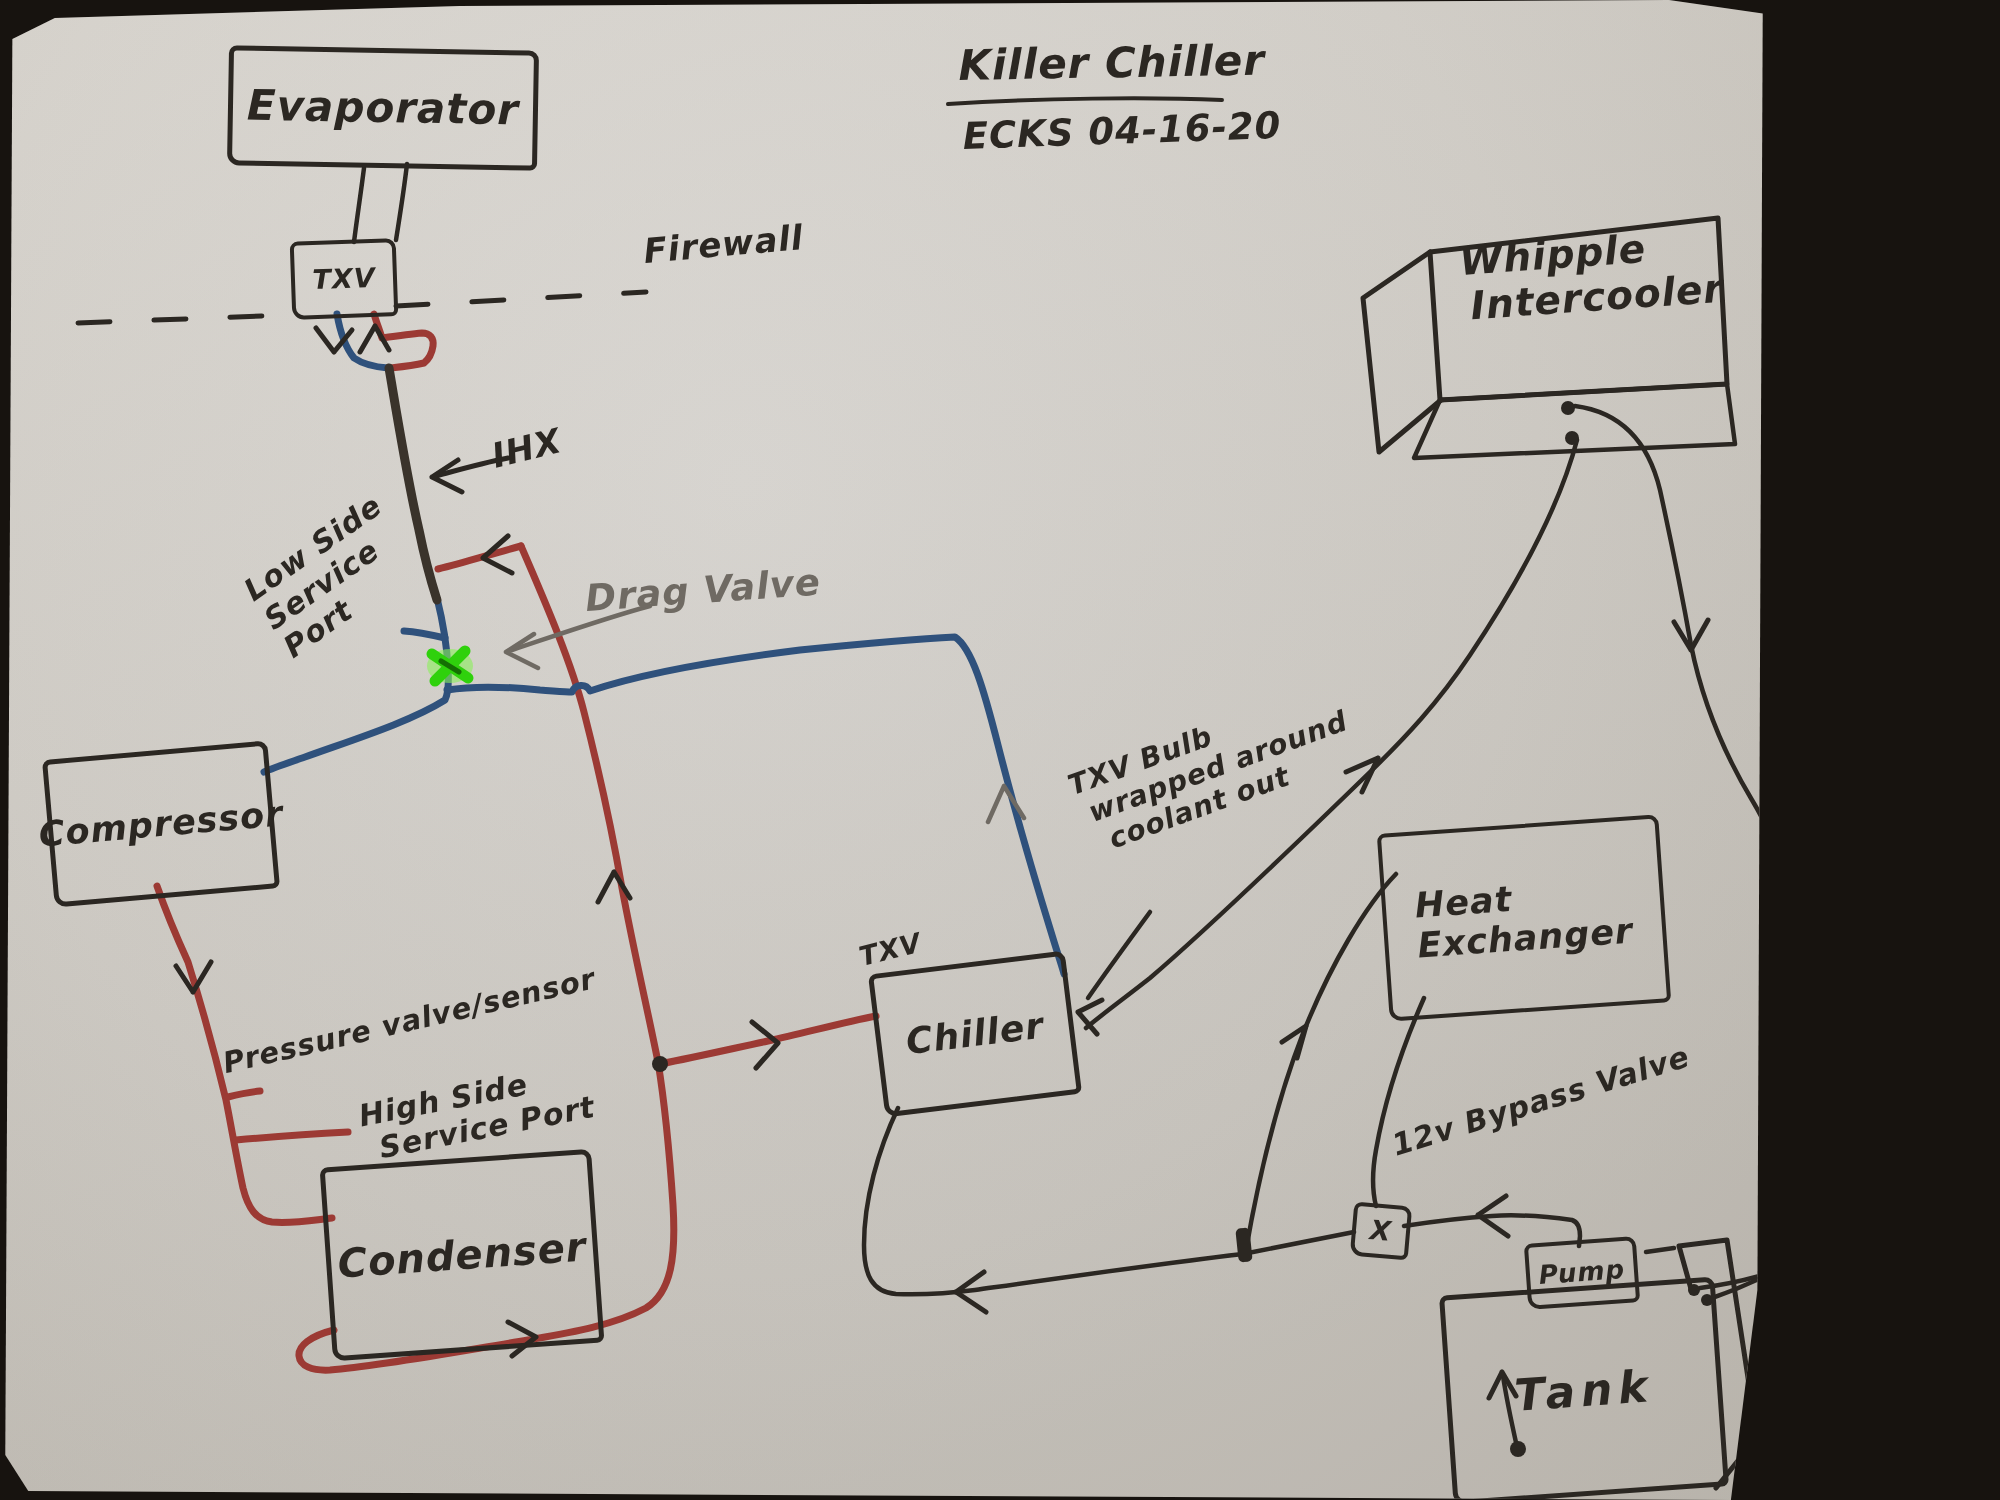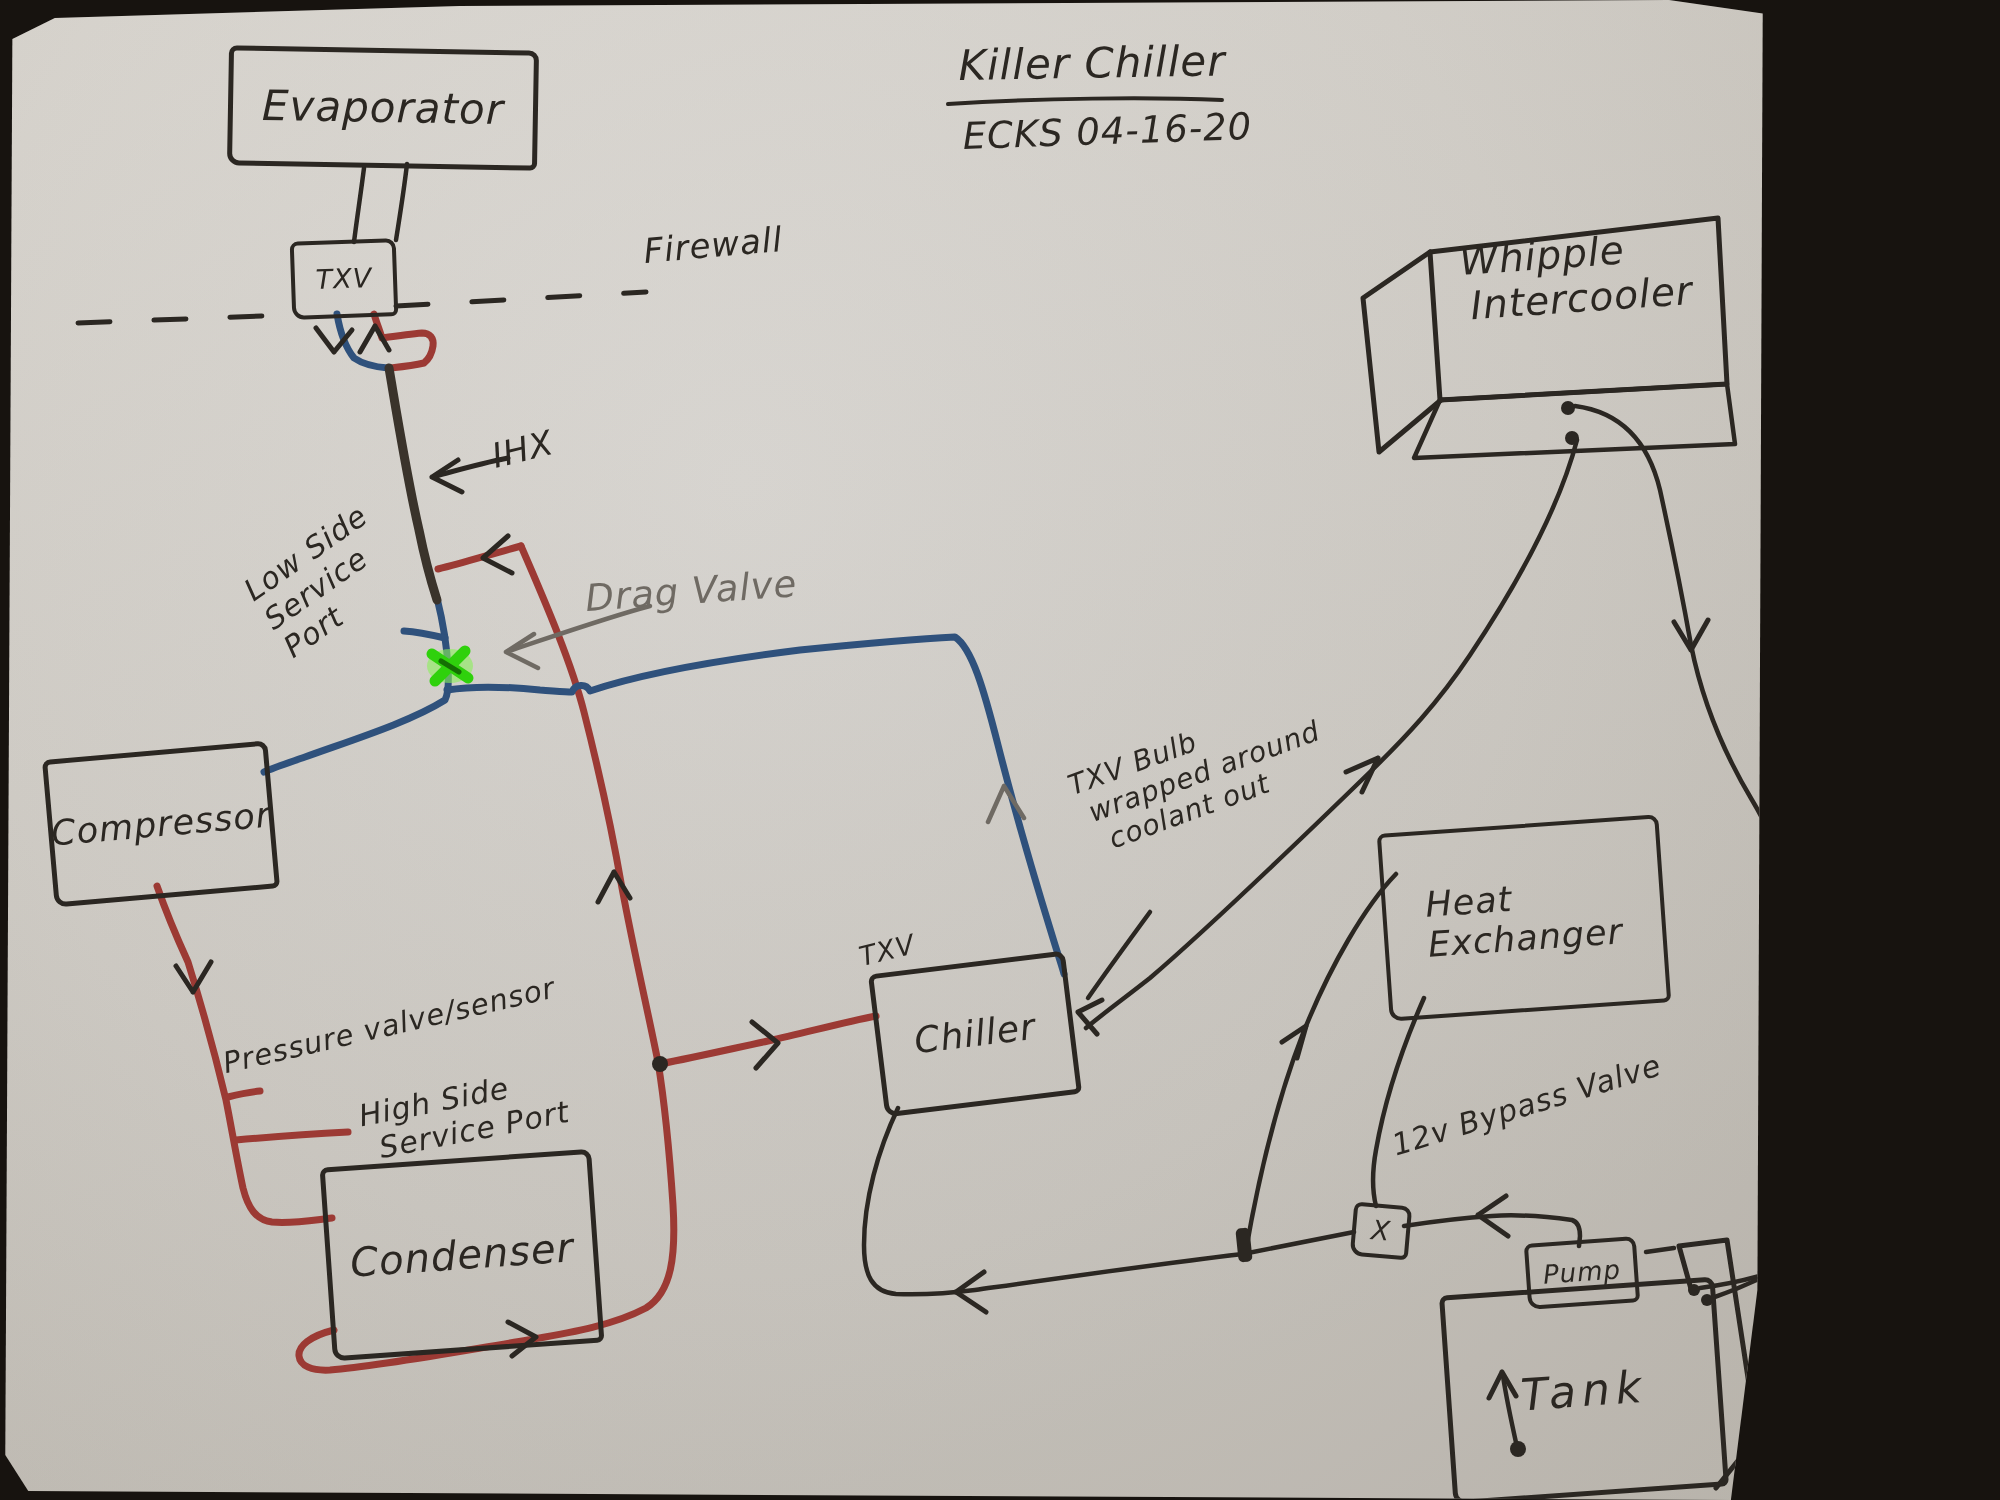--- a/index.html
+++ b/index.html
@@ -1,16 +1,16 @@
 <!DOCTYPE html>
 <html style="--ink: #2b2722; --hp: #9c3a34; --lp: #2f517c; --ihx: #3a332b; --pencil: #6f6a63; --green: #2fd10c; --greenglow: #8af05a;"><head>
 <meta charset="utf-8">
 <style>
   html,body{margin:0;padding:0;background:#17130f;width:2000px;height:1500px;overflow:hidden;}
-  #photo{position:relative;width:1768px;height:1500px;}
+  #photo{position:relative;width:1768px;height:1500px;font-weight:bold;}
   #paper{
     position:absolute;inset:0;
     clip-path:polygon(3.1% 1.2%, 26% 0.4%, 94.4% 0%, 99.7% 0.9%, 99.4% 86%, 97.9% 100%, 1.6% 99.4%, 0.3% 97%, 0.7% 2.6%);
     background:
       linear-gradient(160deg, rgba(255,255,255,0.10), rgba(0,0,0,0.07) 85%),
       radial-gradient(circle at 42% 32%, #dbd8d3 0%, #d2cec7 55%, #c6c1b8 100%);
   }
   svg{position:absolute;left:0;top:0;}
   .hand{
     position:absolute;

